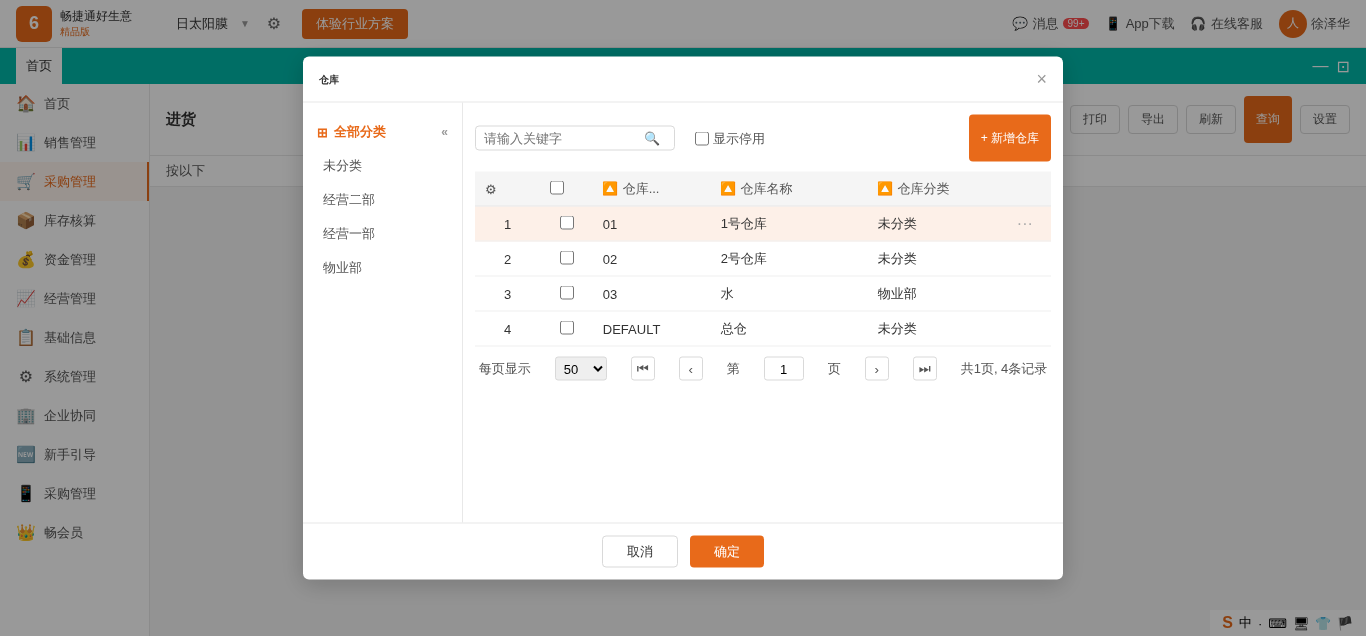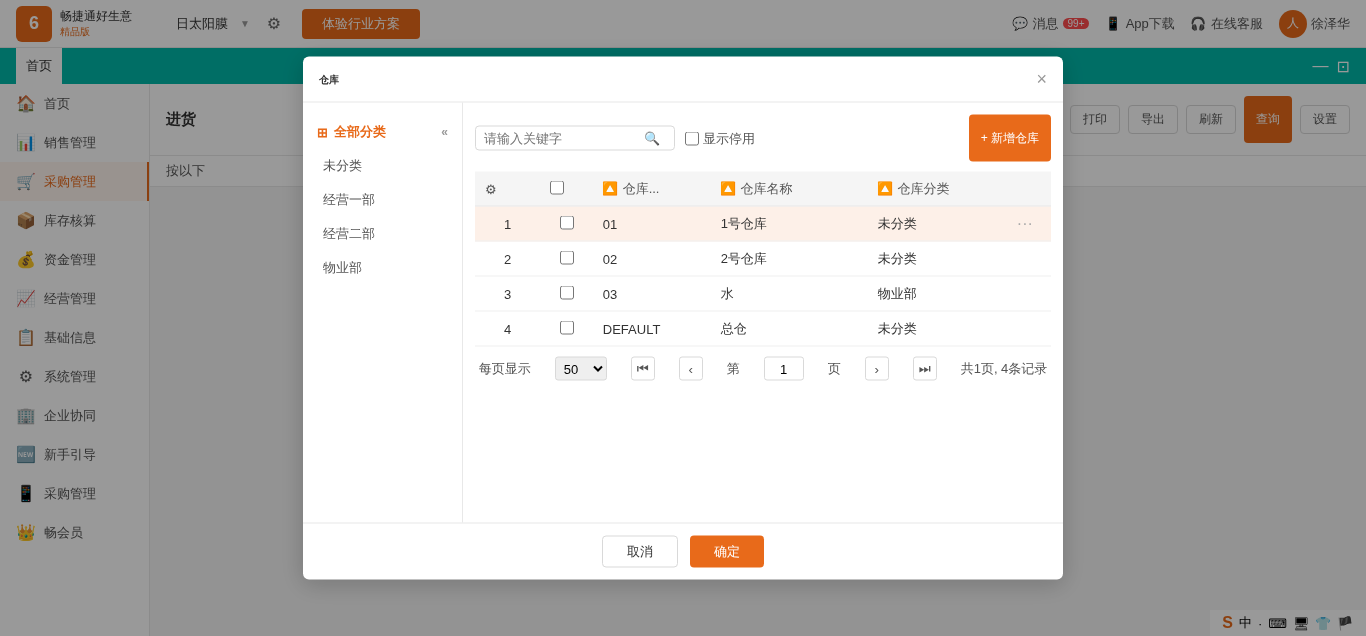--- a/index.html
+++ b/index.html
@@ -37,21 +37,21 @@
       cursor: pointer;
     }
     .header-store .arrow { color: #999; font-size: 10px; }
     .header-gear {
       width: 32px; height: 32px; border-radius: 50%;
       display: flex; align-items: center; justify-content: center;
       color: #666; font-size: 16px; cursor: pointer; margin-left: 8px;
     }
     .header-try-btn {
       background: #e86a1a; color: white; border: none;
-      padding: 6px 20px; border-radius: 4px; cursor: pointer; font-size: 13px;
+      padding: 6px 14px; border-radius: 4px; cursor: pointer; font-size: 13px;
       margin-left: 12px;
     }
     .header-right {
       margin-left: auto; display: flex; align-items: center; gap: 16px;
     }
     .header-right-item {
       display: flex; align-items: center; gap: 4px; color: #555; cursor: pointer; font-size: 13px;
     }
     .badge-red {
       background: #ff4d4f; color: white; border-radius: 10px;
@@ -138,21 +138,21 @@
     .cat-collapse-btn {
       margin-left: auto; color: #999; cursor: pointer; font-size: 12px;
     }
     .cat-item {
       padding: 8px 20px; color: #555; cursor: pointer; font-size: 13px;
     }
 
     
     .modal-main { flex: 1; display: flex; flex-direction: column; padding: 12px; }
     .modal-toolbar {
-      display: flex; align-items: center; gap: 10px; margin-bottom: 10px;
+      display: flex; align-items: center; gap: 20px; margin-bottom: 10px;
     }
     .search-box {
       display: flex; align-items: center;
       border: 1px solid #d9d9d9; border-radius: 4px;
       padding: 4px 8px; width: 200px; background: #fff;
     }
     .search-box input {
       border: none; outline: none; font-size: 13px; width: 160px;
     }
     .search-icon { color: #aaa; cursor: pointer; }
@@ -358,22 +358,22 @@
 
   <div class="modal-body">
 
     <div class="cat-sidebar">
       <div class="cat-header">
         <span style="color:#e86a1a;">⊞</span>
         <span>全部分类</span>
         <span class="cat-collapse-btn">«</span>
       </div>
       <div class="cat-item">未分类</div>
+      <div class="cat-item">经营二部</div>
       <div class="cat-item">经营一部</div>
-      <div class="cat-item">经营二部</div>
       <div class="cat-item">物业部</div>
     </div>
 
     <div class="modal-main">
 
       <div class="modal-toolbar">
         <div class="search-box">
           <input type="text" placeholder="请输入关键字" style="">
           <span class="search-icon">🔍</span>
         </div>

